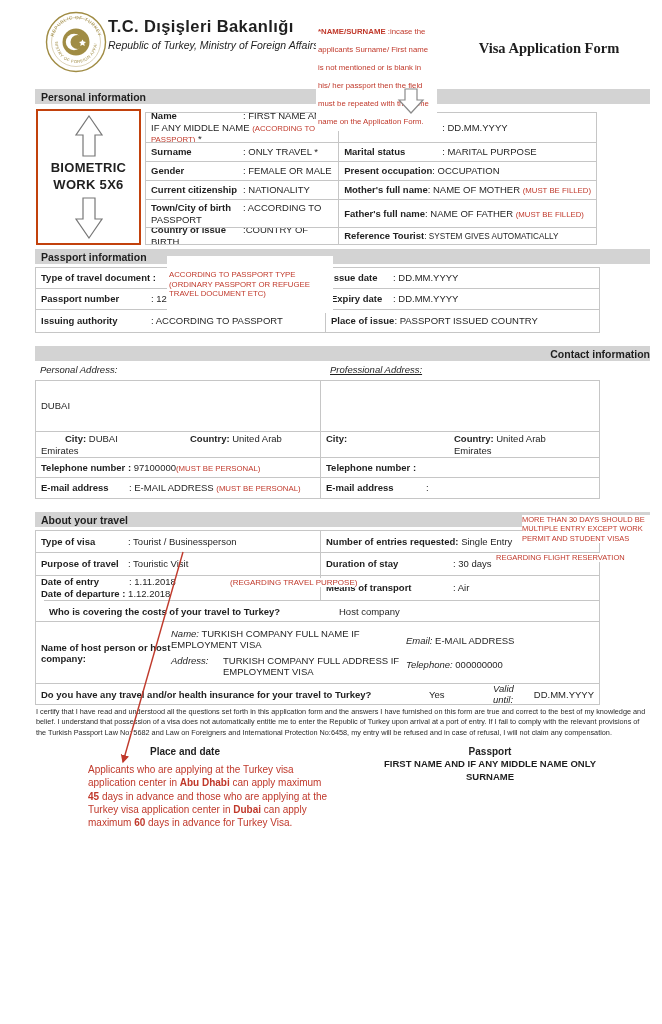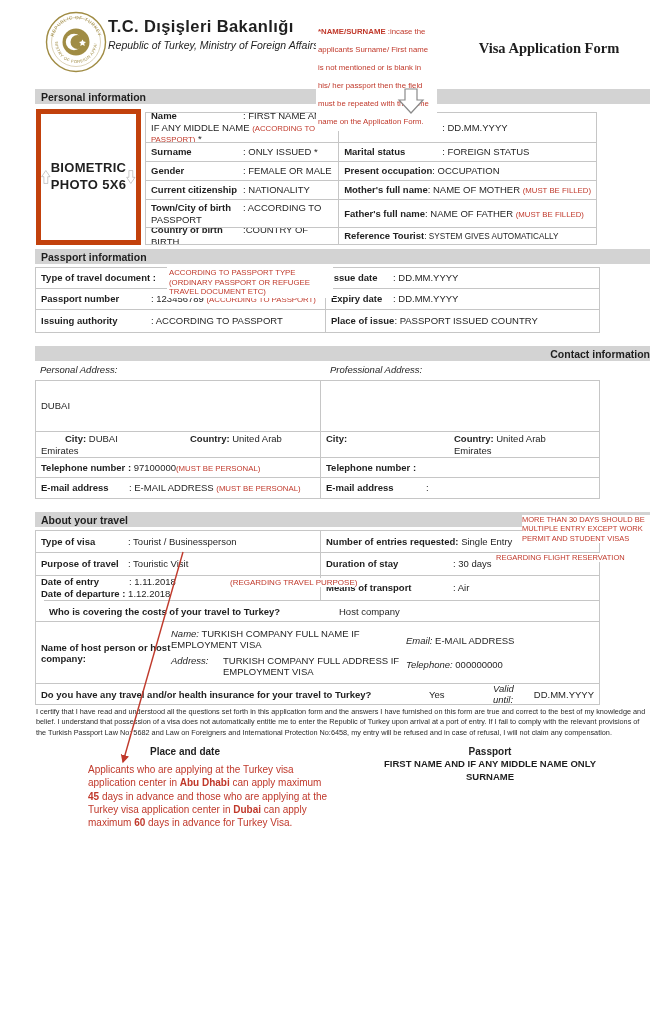--- a/index.html
+++ b/index.html
@@ -25,21 +25,21 @@
   .mtitle{font-size:16.5px;font-weight:bold;letter-spacing:.4px;}
   .msub{font-size:10.5px;font-style:italic;margin-top:3px;}
   .ftitle{font-family:"Liberation Serif",serif;font-size:14.5px;font-weight:bold;text-align:center;}
   
   .g-personal{display:grid;grid-template-columns:1fr 1fr;grid-template-rows:30px 19px 19px 19px 28px 16px;}
   .g-passport{display:grid;grid-template-columns:290px 1fr;grid-template-rows:21px 21px 22px;}
   .g-contact{display:grid;grid-template-columns:285px 1fr;grid-template-rows:51px 26px 20px 20px;}
   .g-traveltop{display:grid;grid-template-columns:285px 1fr;grid-template-rows:22px 23px 24px;}
   .rowflex{display:flex;align-items:center;box-sizing:border-box;padding:1px 5px;font-size:9.5px;}
   .itlabel{font-style:italic;}
-  .photo{box-sizing:border-box;border:5px solid #c2410c;display:flex;
+  .photo{box-sizing:border-box;border:2px solid #c2410c;display:flex;flex-direction:column;
          align-items:center;justify-content:space-between;padding:4px 0;}
   .photo .ptxt{font-weight:bold;font-size:13px;line-height:1.3;text-align:center;letter-spacing:.3px;}
   .decl{font-size:7.3px;line-height:1.42;color:#2a2a2a;}
   .sigblock{text-align:center;font-weight:bold;font-size:10px;line-height:1.32;}
   .footnote{font-size:10px;line-height:1.33;color:#c0392b;}
   svg{display:block;}
 </style>
 </head>
 <body>
 
@@ -85,47 +85,47 @@
   <div class="abs bar" style="left:35px;top:249px;width:615px;">Passport information</div>
   <div class="abs bar" style="left:35px;top:346px;width:615px;text-align:right;">Contact information</div>
   <div class="abs bar" style="left:35px;top:512px;width:615px;">About your travel</div>
 
   <div class="abs photo" style="left:36px;top:109px;width:105px;height:136px;">
     <svg width="30" height="42" viewBox="0 0 30 42">
       <polygon points="15,1 28,20 21,20 21,41 9,41 9,20 2,20" fill="#fff" stroke="#777" stroke-width="1.2"></polygon>
     </svg>
     <div class="ptxt">
       <div>BIOMETRIC</div>
-      <div>PHOTO 5X6</div>
+      <div>WORK 5X6</div>
     </div>
     <svg width="30" height="42" viewBox="0 0 30 42">
       <polygon points="15,41 28,22 21,22 21,1 9,1 9,22 2,22" fill="#fff" stroke="#777" stroke-width="1.2"></polygon>
     </svg>
   </div>
 
   <div class="abs tbl g-personal" style="left:145px;top:112px;width:452px;height:133px;">
     <div class="cell br bb">
         <div class="txt">
       <span class="lw" style="width:92px;">Name</span><span>: FIRST NAME AND IF ANY MIDDLE NAME </span><span class="note">(ACCORDING TO PASSPORT)</span><span> *</span>
     </div>
       </div>
     <div class="cell bb">
         <div class="txt">
       <span class="lw" style="width:98px;">Date of birth</span><span>: DD.MM.YYYY</span>
     </div>
       </div>
 
     <div class="cell br bb">
         <div class="txt">
-      <span class="lw" style="width:92px;">Surname</span><span>: ONLY ISSUED *</span>
-    </div>
-      </div>
-    <div class="cell bb">
-        <div class="txt">
-      <span class="lw" style="width:98px;">Marital status</span><span>: FOREIGN STATUS</span>
+      <span class="lw" style="width:92px;">Surname</span><span>: ONLY TRAVEL *</span>
+    </div>
+      </div>
+    <div class="cell bb">
+        <div class="txt">
+      <span class="lw" style="width:98px;">Marital status</span><span>: MARITAL PURPOSE</span>
     </div>
       </div>
 
     <div class="cell br bb">
         <div class="txt">
       <span class="lw" style="width:92px;">Gender</span><span>: FEMALE OR MALE</span>
     </div>
       </div>
     <div class="cell bb">
         <div class="txt">
@@ -150,31 +150,31 @@
     </div>
       </div>
     <div class="cell bb nowrapc">
         <div class="txt">
       <span class="lw">Father's full name</span><span>: NAME OF FATHER </span><span class="note">(MUST BE FILLED)</span>
     </div>
       </div>
 
     <div class="cell br">
         <div class="txt">
-      <span class="lw" style="width:92px;">Country of birth</span><span>:COUNTRY OF BIRTH</span>
+      <span class="lw" style="width:92px;">Country of issue</span><span>:COUNTRY OF BIRTH</span>
     </div>
       </div>
     <div class="cell nowrapc">
         <div class="txt">
       <span class="lw">Reference Tourist</span><span class="smallval">: SYSTEM GIVES AUTOMATICALLY</span>
     </div>
       </div>
   </div>
 
-  <div class="abs whitebox note" style="left:167px;top:267px;width:162px;line-height:1.22;padding:1px 2px;">ACCORDING TO PASSPORT TYPE (ORDINARY PASSPORT OR REFUGEE TRAVEL DOCUMENT ETC)</div>
+  <div class="abs whitebox note" style="left:167px;top:256px;width:162px;line-height:1.22;padding:14px 2px;">ACCORDING TO PASSPORT TYPE (ORDINARY PASSPORT OR REFUGEE TRAVEL DOCUMENT ETC)</div>
 
   <div class="abs tbl g-passport" style="left:35px;top:267px;width:565px;height:66px;">
     <div class="cell br bb">
         <div class="txt">
       <span class="lw">Type of travel document :</span>
     </div>
       </div>
     <div class="cell bb">
         <div class="txt">
       <span class="lw" style="width:62px;">Issue date</span><span>: DD.MM.YYYY</span>
@@ -198,21 +198,21 @@
     </div>
       </div>
     <div class="cell">
         <div class="txt">
       <span class="lw">Place of issue</span><span>: PASSPORT ISSUED COUNTRY</span>
     </div>
       </div>
   </div>
 
   <div class="abs itlabel" style="left:40px;top:364px;font-size:9.5px;">Personal Address:</div>
-  <div class="abs itlabel" style="left:330px;top:364px;font-size:9.5px;">Professional Address:</div>
+  <div class="abs itlabel" style="left:330px;top:364px;font-size:9.5px;text-decoration:underline;">Professional Address:</div>
 
   <div class="abs tbl g-contact" style="left:35px;top:380px;width:565px;height:119px;">
     <div class="cell br bb">
         <div class="txt">
       <span>DUBAI</span>
     </div>
       </div>
     <div class="cell bb">
         <div class="txt"></div>
       </div>

